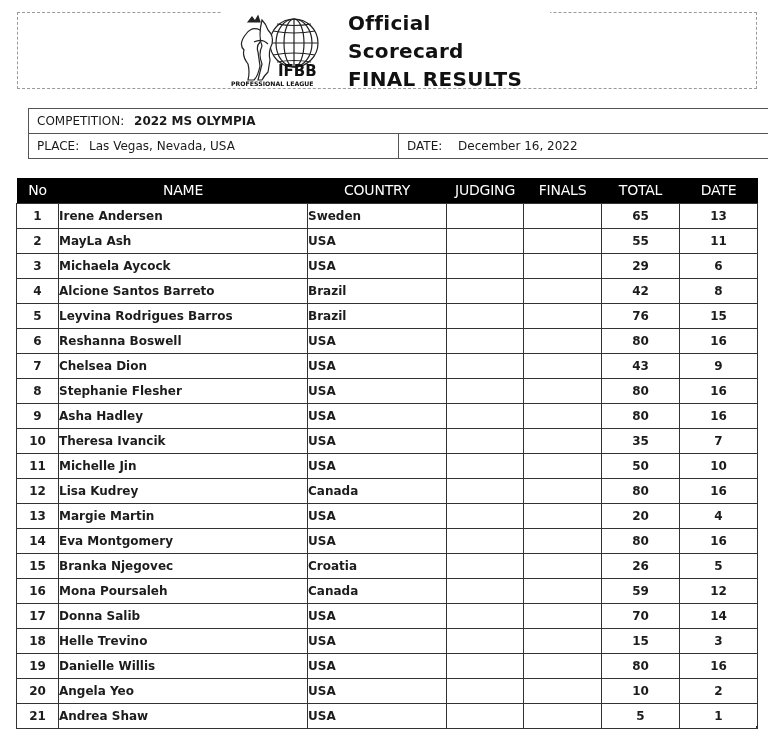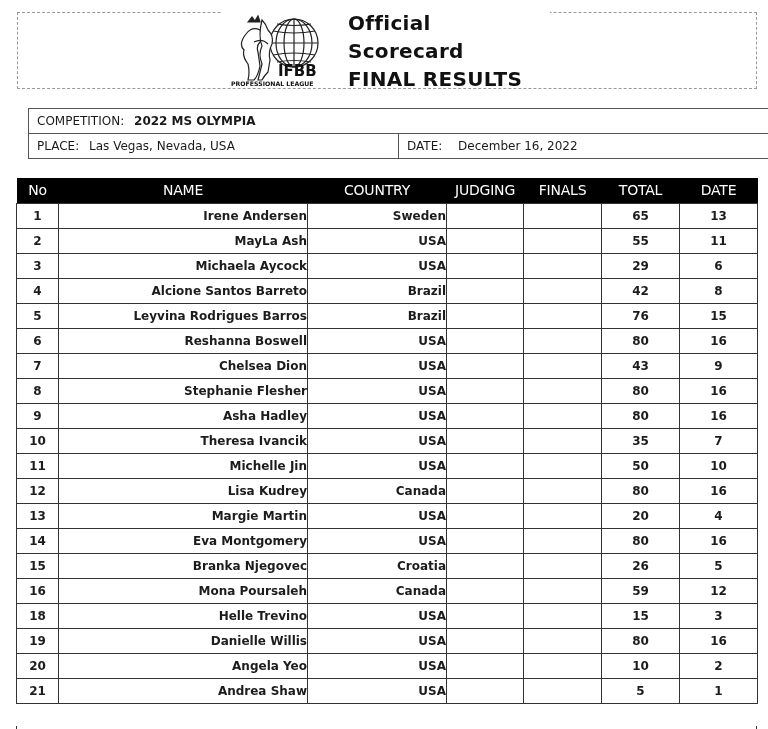--- a/index.html
+++ b/index.html
@@ -52,21 +52,21 @@
   table.results th {
     background: #000; color: #fff; font-weight: normal;
     font-size: 14px; height: 25px; text-align: center; padding: 0;
     font-family: "DejaVu Sans", sans-serif; letter-spacing: -0.2px;
   }
   table.results td {
     height: 25px; border: 1px solid #333; font-size: 12px; font-weight: bold;
     padding: 0; white-space: nowrap; overflow: hidden; color: #1c1c1c;
   }
   td.c-no, td.c-total, td.c-place { text-align: center; }
-  td.c-name, td.c-country { padding-left: 8px; text-align: right; }
+  td.c-name, td.c-country { padding-left: 8px; text-align: left; }
   table.results tr:last-child td { border-bottom: 1px solid #333; }
   .trailing-row {
     position: absolute; left: 16px; top: 726px; width: 741px; height: 3px;
     border-left: 1px solid #333; border-right: 1px solid #333;
   }
 </style>
 </head>
 <body>
 
 <div class="header-box"></div>
@@ -281,20 +281,29 @@
       <tr>
         <td class="c-no">16</td>
         <td class="c-name">Mona Poursaleh</td>
         <td class="c-country">Canada</td>
         <td class="c-judging"></td>
         <td class="c-finals"></td>
         <td class="c-total">59</td>
         <td class="c-place">12</td>
       </tr>
       <tr>
+        <td class="c-no">17</td>
+        <td class="c-name">Donna Salib</td>
+        <td class="c-country">USA</td>
+        <td class="c-judging"></td>
+        <td class="c-finals"></td>
+        <td class="c-total">70</td>
+        <td class="c-place">14</td>
+      </tr>
+      <tr>
         <td class="c-no">18</td>
         <td class="c-name">Helle Trevino</td>
         <td class="c-country">USA</td>
         <td class="c-judging"></td>
         <td class="c-finals"></td>
         <td class="c-total">15</td>
         <td class="c-place">3</td>
       </tr>
       <tr>
         <td class="c-no">19</td>

